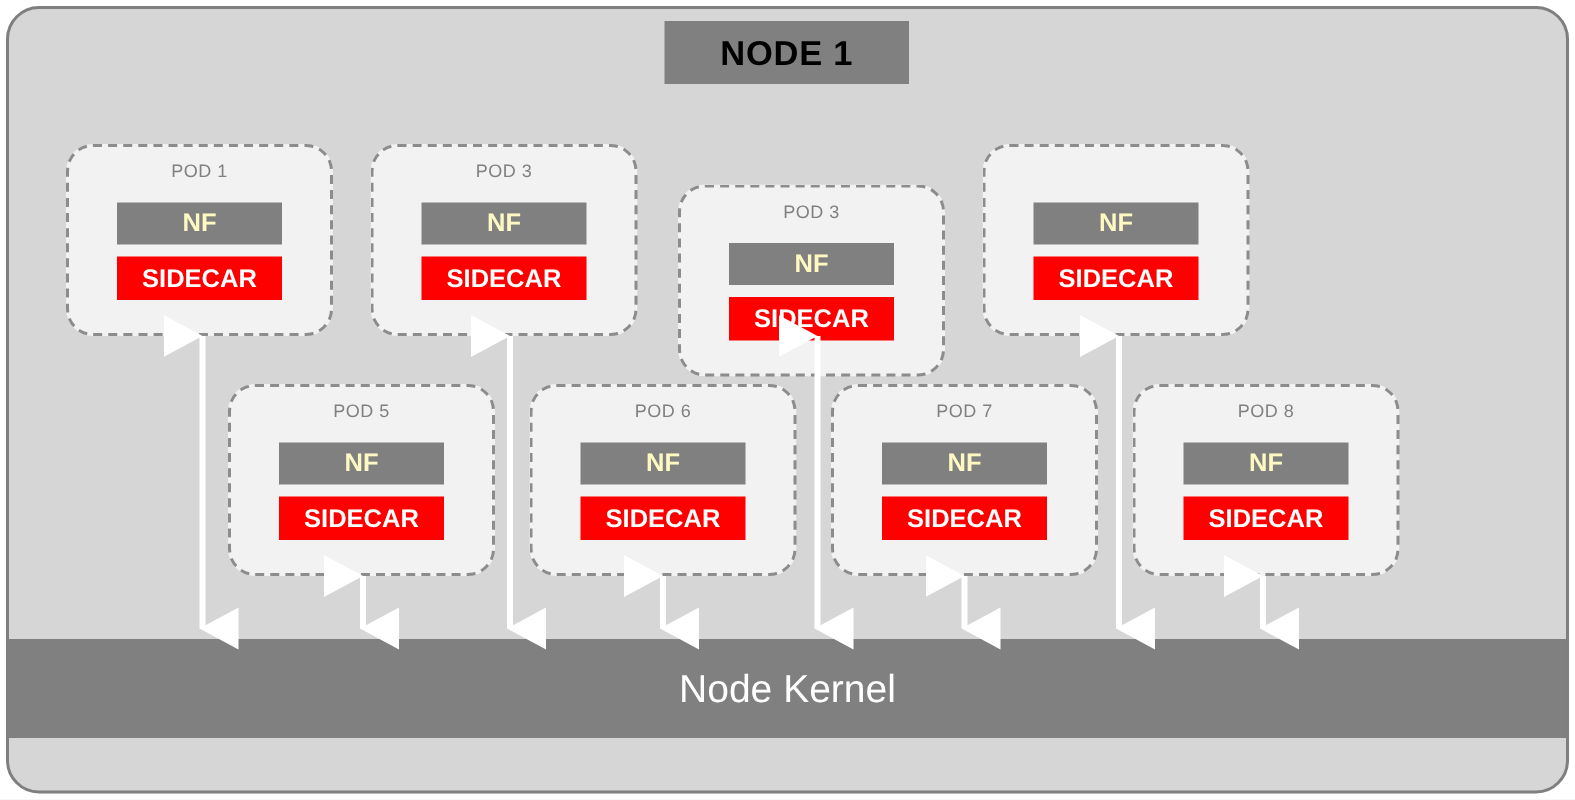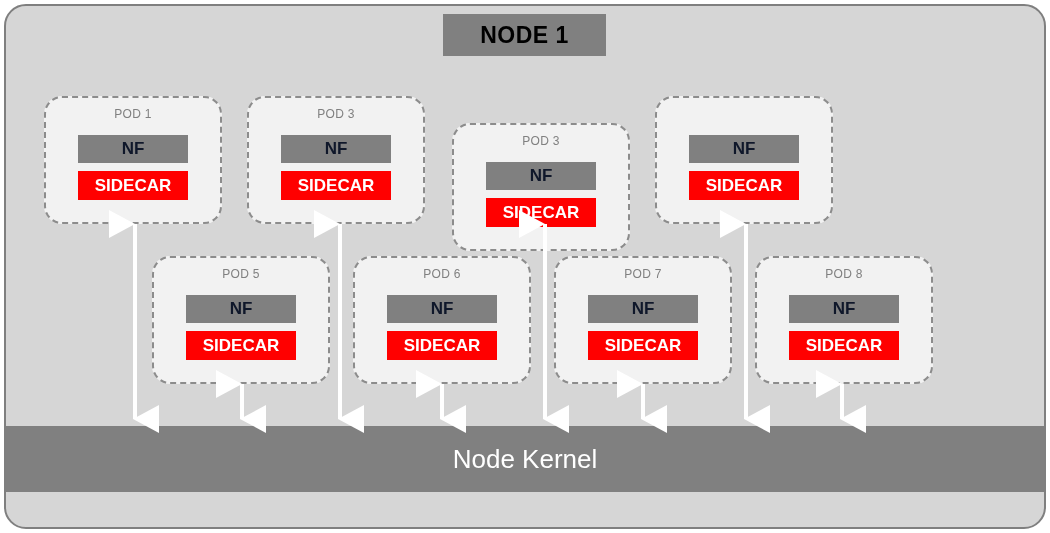--- a/index.html
+++ b/index.html
@@ -69,21 +69,21 @@
     font-size: 12px;
     letter-spacing: 0.3px;
   }
   .nf-box {
     position: absolute;
     left: 32px;
     right: 32px;
     top: 37px;
     height: 28px;
     background: #808080;
-    color: #0f172a;
+    color: #fef9c3;
     font-size: 17px;
     font-weight: bold;
     display: flex;
     align-items: center;
     justify-content: center;
   }
   .sidecar-box {
     position: absolute;
     left: 32px;
     right: 32px;

